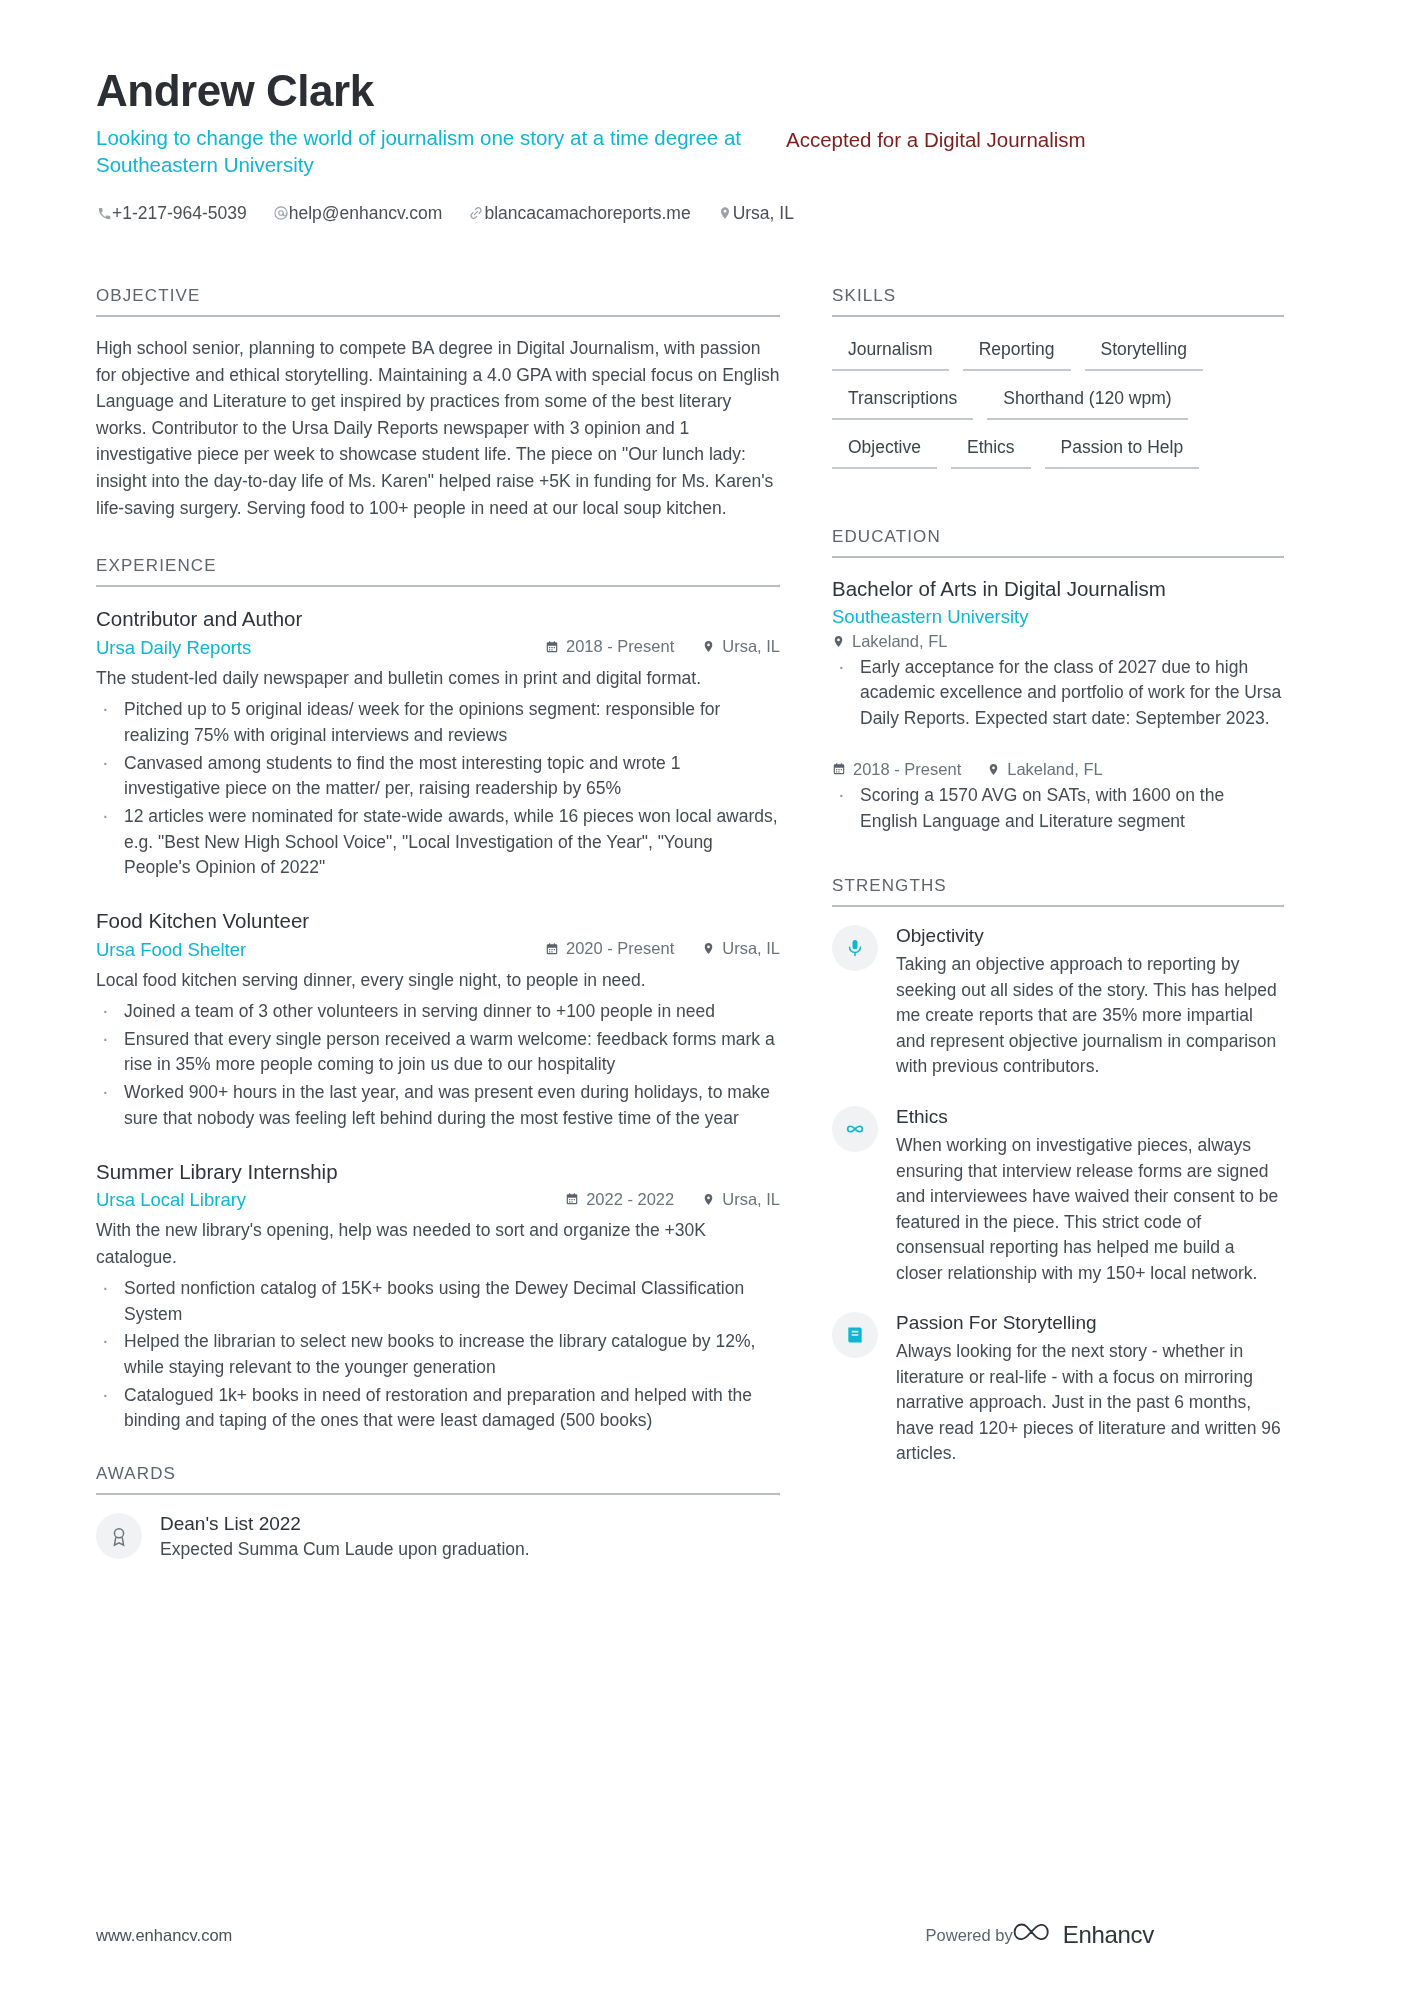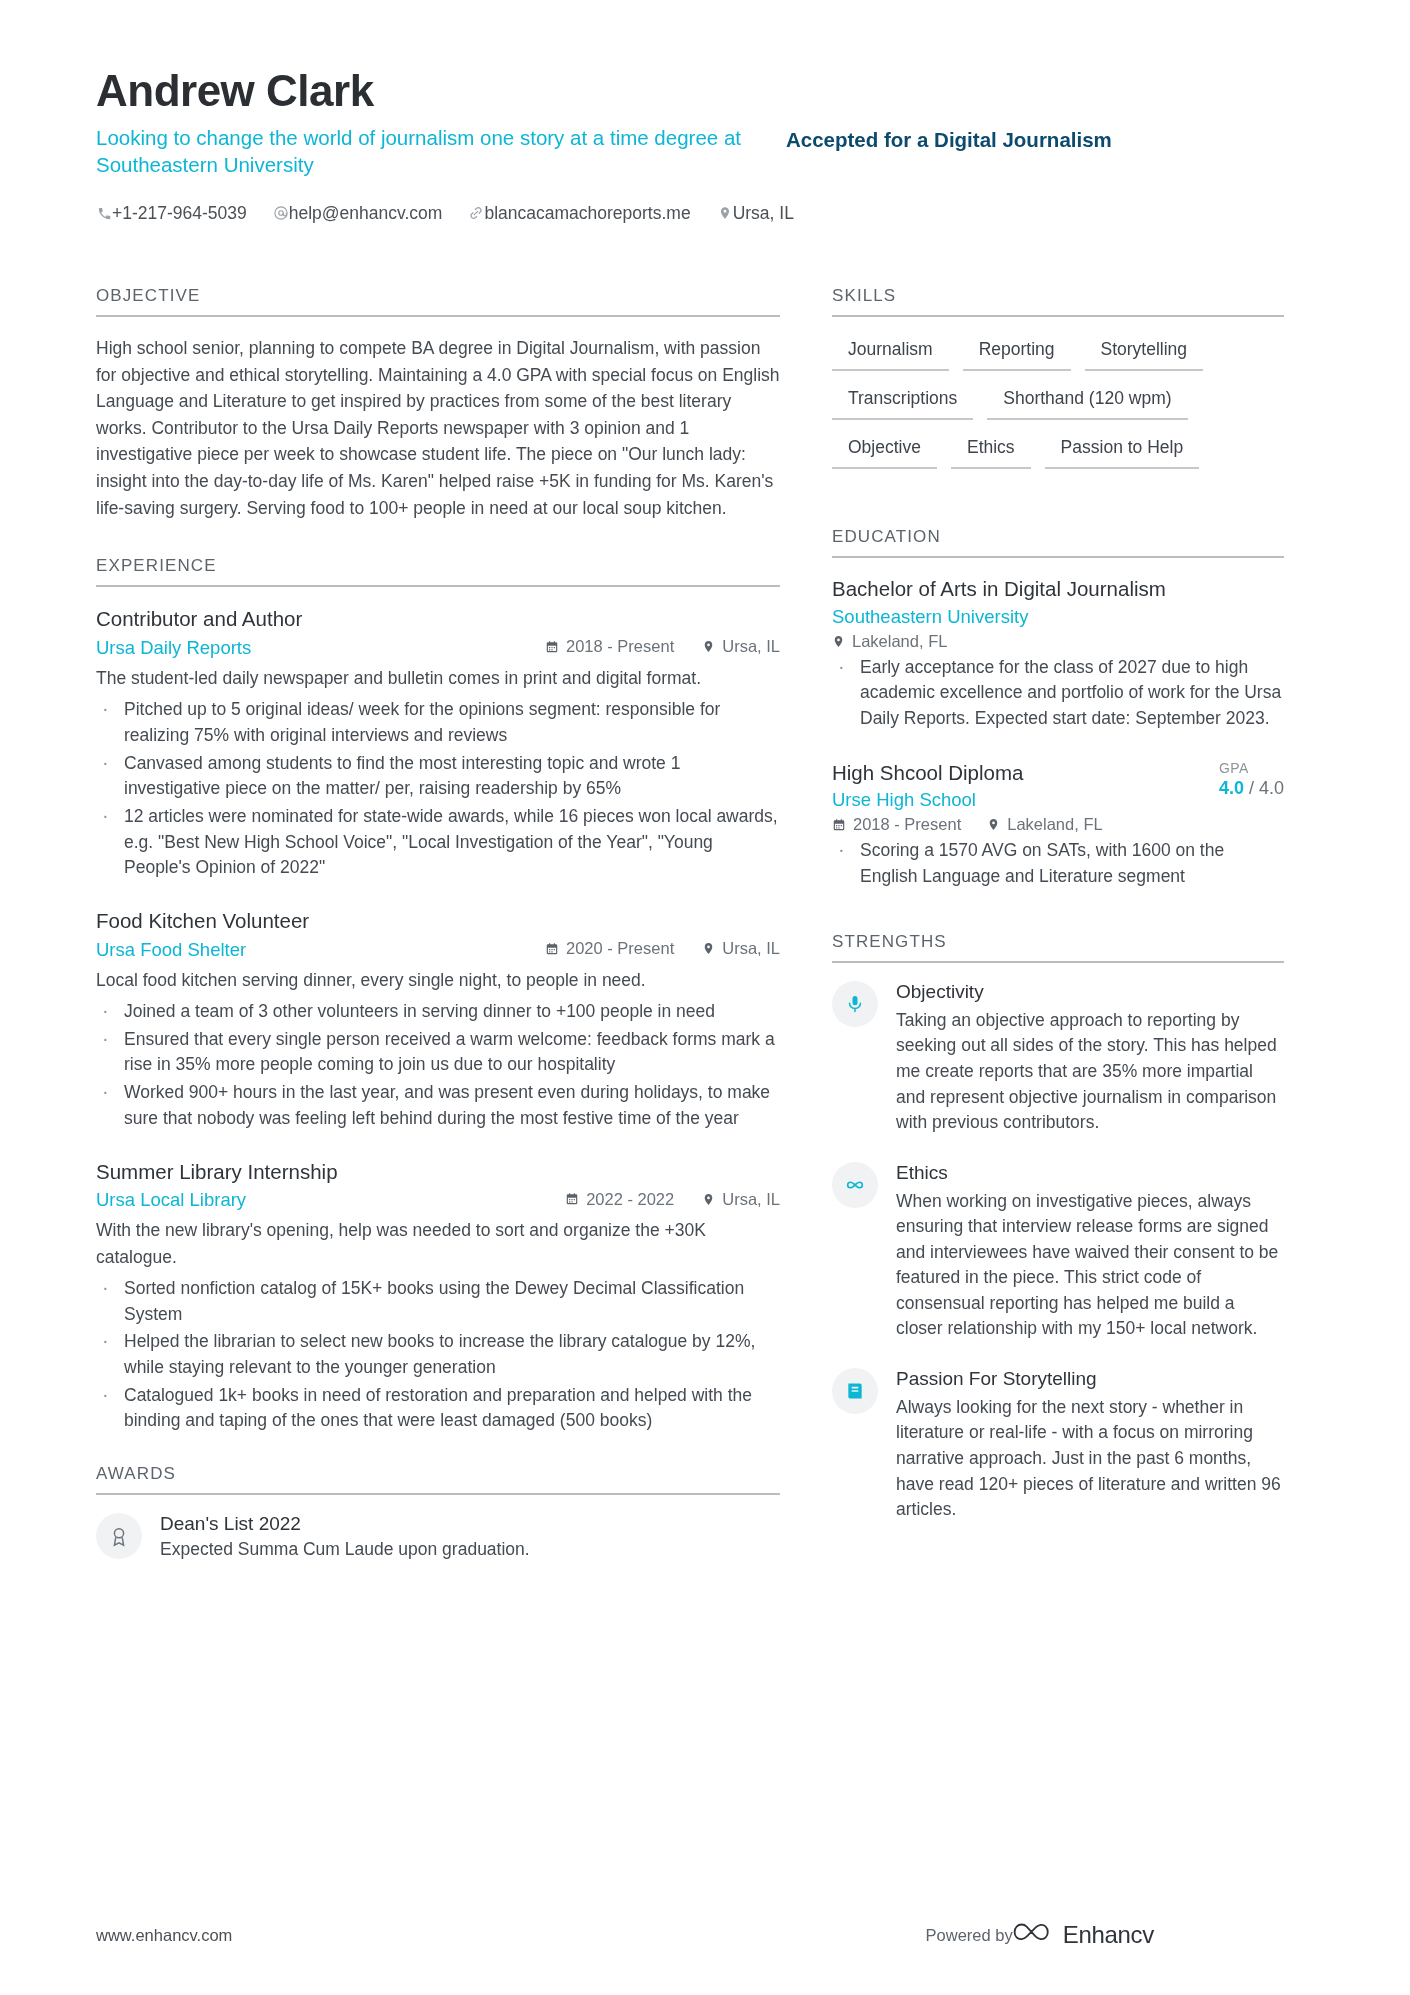--- a/index.html
+++ b/index.html
@@ -37,27 +37,26 @@
     align-items: flex-start;
     margin-top: 10px;
   }
   .tagline {
     color: #0cb6d4;
     font-size: 20.5px;
     line-height: 1.33;
     max-width: 690px;
   }
   .accepted {
-    color: #0c4a6e;
+    color: #7f1d1d;
     font-size: 20.5px;
     line-height: 1.33;
     white-space: nowrap;
     padding-top: 2px;
     margin-right: 104px;
-    font-weight: bold;
   }
   .contact-row {
     display: flex;
     align-items: center;
     gap: 26px;
     margin-top: 24px;
     font-size: 17.5px;
     color: #4a5056;
   }
   .contact-item {
@@ -503,33 +502,20 @@
                   </span>
                 <span>Lakeland, FL</span>
               </div>
             </div>
             <ul class="bullets">
               <li>Early acceptance for the class of 2027 due to high academic excellence and portfolio of work for the Ursa Daily Reports. Expected start date: September 2023.</li>
             </ul>
           </div>
 
           <div class="edu-entry" style="margin-top:28px;">
-            <div class="edu-head">
-              <div style="flex:1 1 auto;">
-                <div class="edu-degree">High Shcool Diploma</div>
-                <div class="edu-school">Urse High School</div>
-              </div>
-              <div class="gpa-box">
-                <div class="gpa-label">GPA</div>
-                <div class="gpa-val">
-                  <b>4.0</b>
-                  <span>/ 4.0</span>
-                </div>
-              </div>
-            </div>
             <div class="edu-meta">
               <div class="meta-chip">
                 <span class="ico">
                     <svg width="14" height="14" viewBox="0 0 24 24" fill="currentColor">
                       <path d="M7 2v2H5a2 2 0 0 0-2 2v13a2 2 0 0 0 2 2h14a2 2 0 0 0 2-2V6a2 2 0 0 0-2-2h-2V2h-2v2H9V2H7zm12 8v9H5v-9h14zM7 12v2h2v-2H7zm4 0v2h2v-2h-2zm4 0v2h2v-2h-2zM7 16v2h2v-2H7zm4 0v2h2v-2h-2z"></path>
                     </svg>
                   </span>
                 <span>2018 - Present</span>
               </div>
               <div class="meta-chip">

